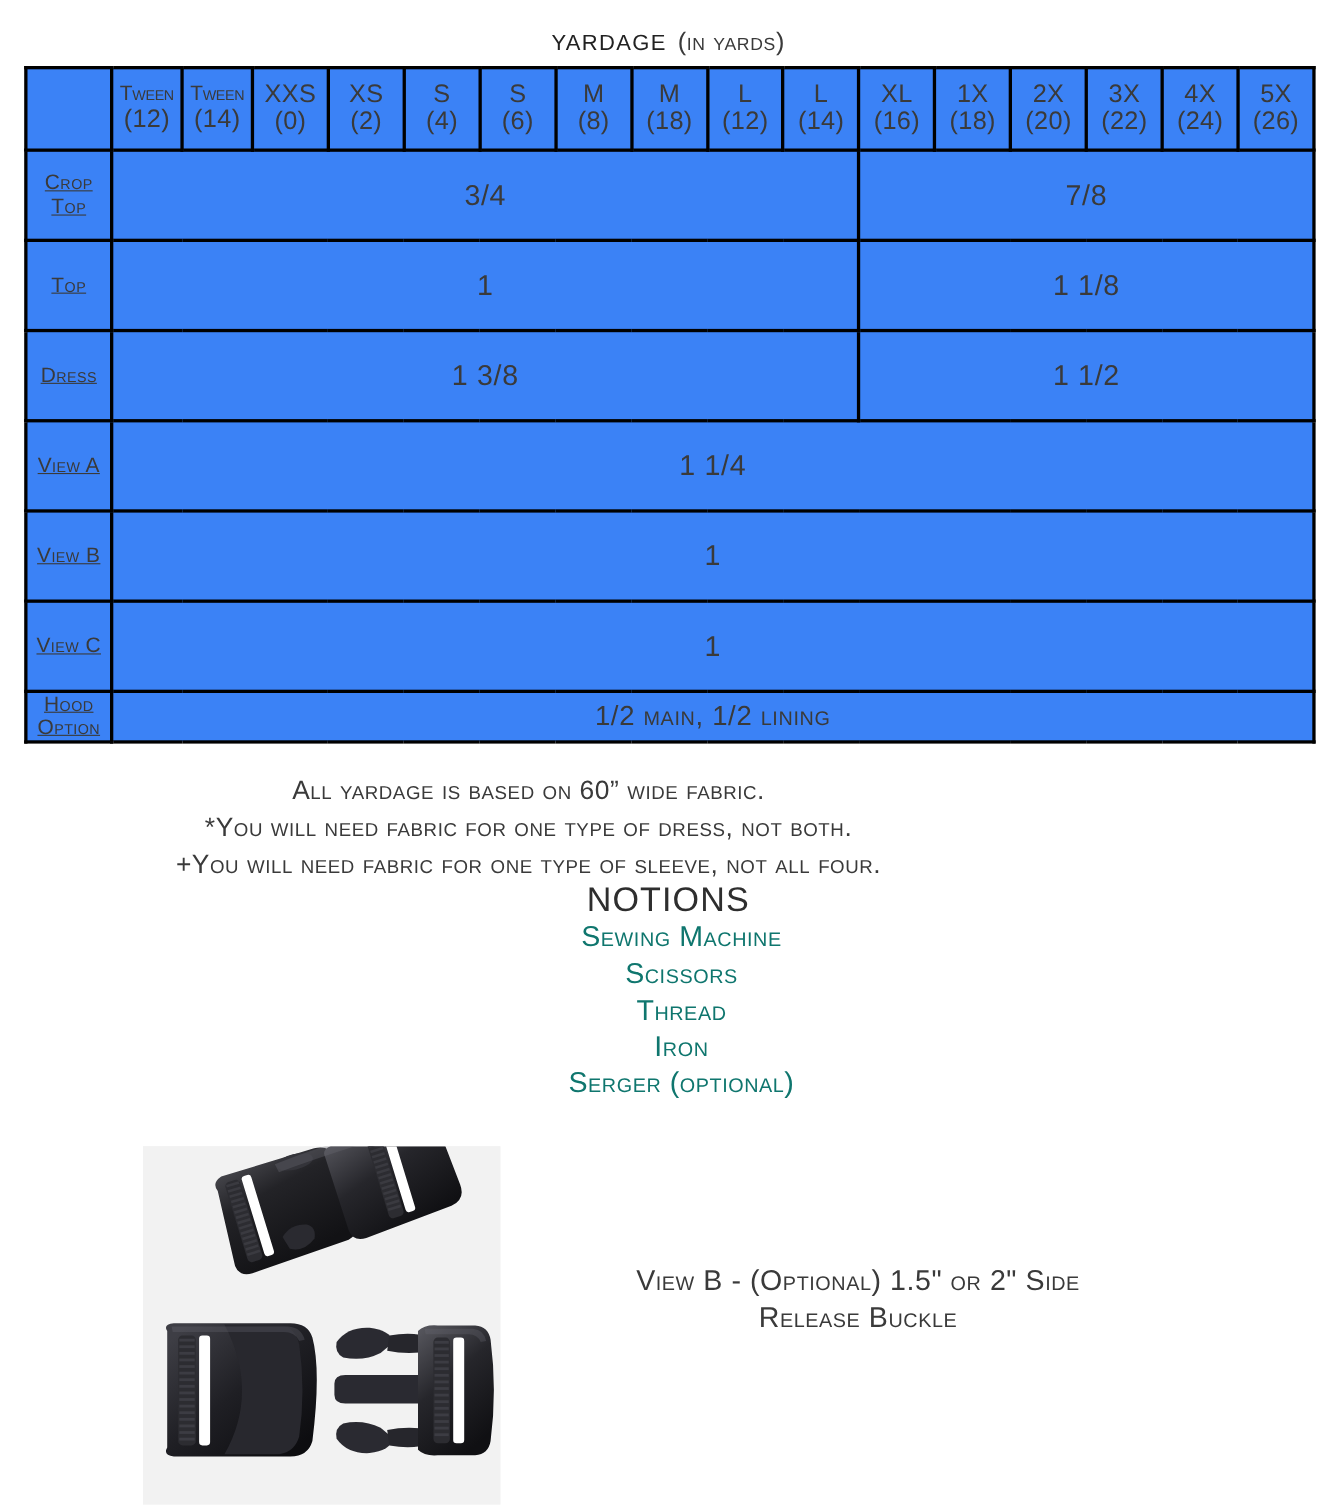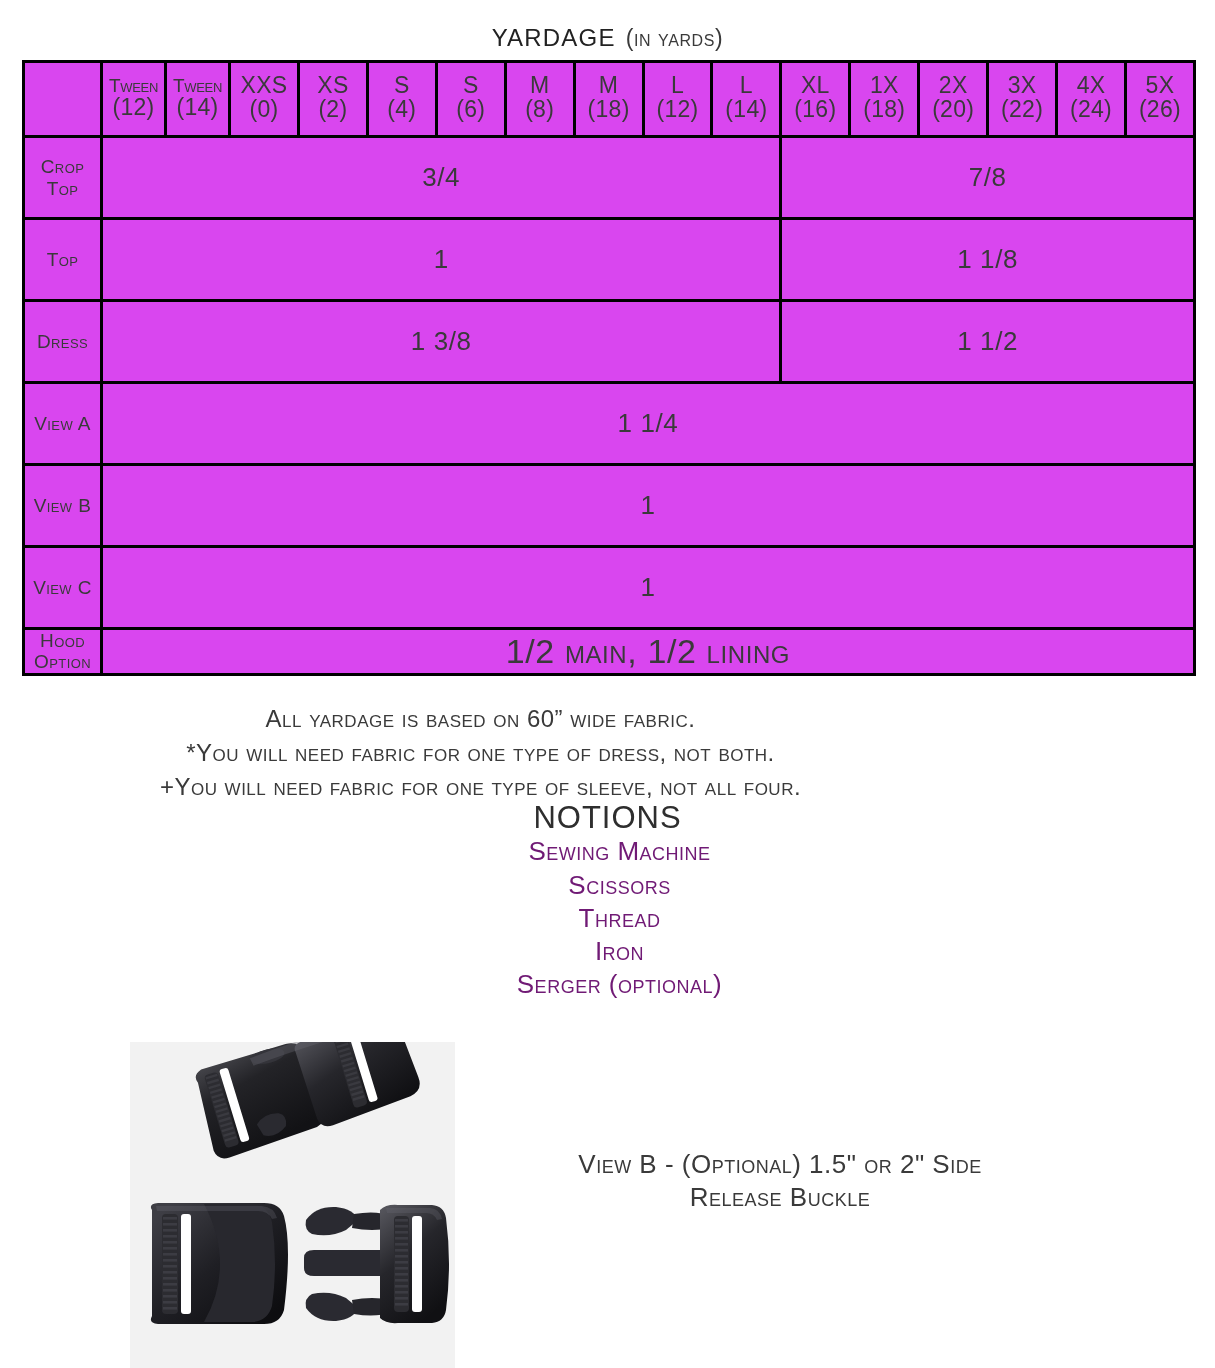--- a/index.html
+++ b/index.html
@@ -19,21 +19,21 @@
   
   #title-row {
     position: absolute;
     left: 0;
     top: 24px;
     width: 1215px;
     text-align: center;
     white-space: nowrap;
   }
   .title-main {
-    font-size: 24px;
+    font-size: 20px;
     letter-spacing: 1.2px;
     color: #222222;
     font-weight: 400;
   }
   .title-sub {
     font-size: 23px;
     letter-spacing: 0.6px;
     color: #3a3a3a;
     font-weight: 400;
   }
@@ -48,21 +48,21 @@
     top: 60px;
     width: 1171px;
     border-collapse: collapse;
     table-layout: fixed;
   }
   #yardage-table td {
     border: 3px solid #000000;
     padding: 0;
     text-align: center;
     vertical-align: middle;
-    background: #d946ef;
+    background: #3b82f6;
   }
 
   
   .hdr-cell {
     height: 66px;
     line-height: 1.04;
     font-size: 23px;
     letter-spacing: 0.3px;
     color: #3a3a3a;
     padding: 2px 0 4px 0 !important;
@@ -88,30 +88,31 @@
   }
 
   
   .row-label {
     font-size: 19px;
     font-variant: small-caps;
     line-height: 1.12;
     letter-spacing: 0.4px;
     color: #3a3a3a;
     white-space: nowrap;
+    text-decoration: underline;
   }
 
   
   .data-cell {
     font-size: 26px;
     letter-spacing: 0.6px;
     color: #3a3a3a;
   }
   .data-cell-sc {
-    font-size: 34px;
+    font-size: 25px;
     font-variant: small-caps;
     letter-spacing: 0.6px;
   }
   .r-croptop  { height: 79px; }
   .r-top      { height: 79px; }
   .r-dress    { height: 79px; }
   .r-viewa    { height: 79px; }
   .r-viewb    { height: 79px; }
   .r-viewc    { height: 79px; }
 
@@ -149,21 +150,21 @@
   #notions ul {
     list-style: none;
     margin: 0;
     padding: 0;
   }
   #notions li {
     font-size: 26px;
     font-variant: small-caps;
     letter-spacing: 0.5px;
     line-height: 1.28;
-    color: #701a75;
+    color: #0f766e;
     white-space: nowrap;
     margin-left: 24px;
   }
 
   
   #buckle-note {
     position: absolute;
     left: 460px;
     top: 1148px;
     width: 640px;

